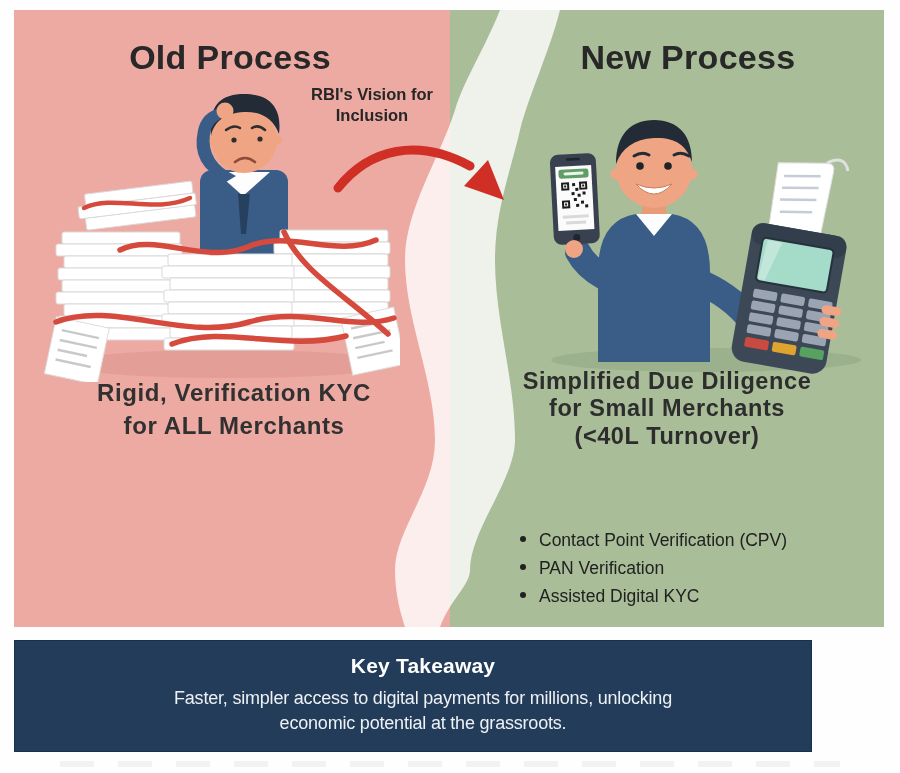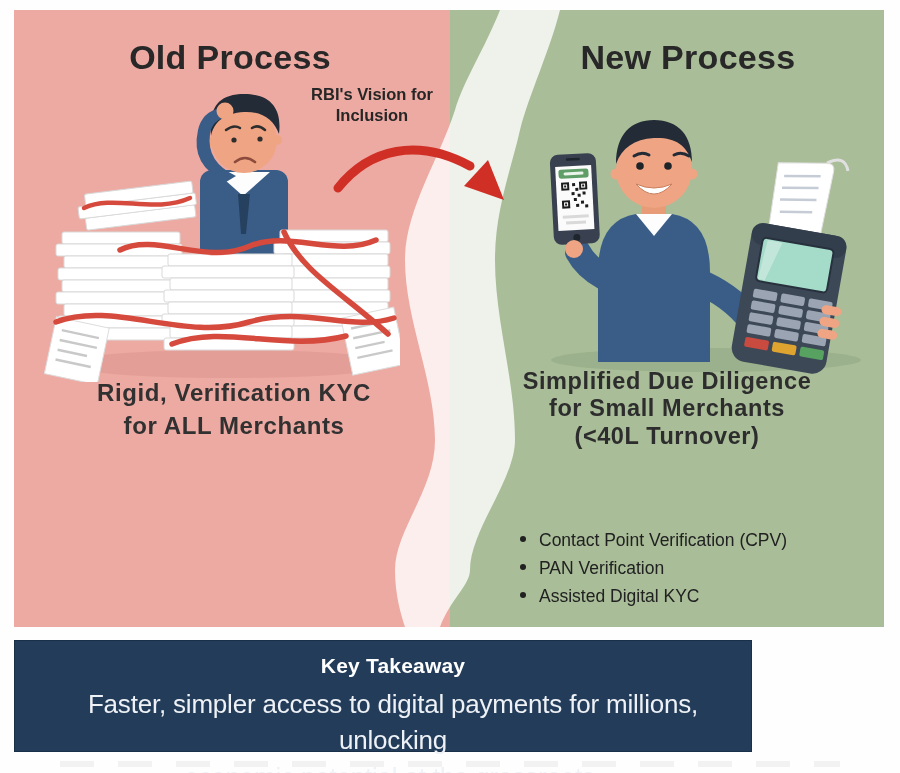--- a/index.html
+++ b/index.html
@@ -31,24 +31,24 @@
   .illus-right{left:472px;top:92px;width:398px;height:272px;}
   .heading-old{position:absolute;left:16px;top:366px;width:408px;text-align:center;
                font-size:24px;font-weight:bold;letter-spacing:.6px;line-height:1.38;color:#313131;}
   .heading-new{position:absolute;left:444px;top:358px;width:418px;text-align:center;
                font-size:23.5px;font-weight:bold;letter-spacing:.6px;line-height:1.17;color:#2d2d2d;}
   .heading-old span,.heading-new span{display:block;}
   .bullets{position:absolute;left:506px;top:488px;width:380px;list-style:none;margin-top:32px;}
   .bullets li{font-size:17.5px;color:#212121;margin-bottom:7px;display:flex;align-items:baseline;}
   .bullets .dot{width:6px;height:6px;border-radius:50%;background:#212121;
                 flex:0 0 6px;margin-right:13px;transform:translateY(-4px);}
-  .takeaway{position:absolute;left:14px;top:640px;width:738px;height:112px;
+  .takeaway{position:absolute;left:14px;top:640px;width:798px;height:112px;
             background:var(--navy);border:1px solid #1a3049;text-align:center;color:#fff;padding-left:20px;}
   .tk-title{margin-top:13px;font-size:21px;font-weight:bold;letter-spacing:.2px;}
-  .tk-body{margin-top:8px;font-size:26px;color:#eef1f5;line-height:1.4;
+  .tk-body{margin-top:8px;font-size:18px;color:#eef1f5;line-height:1.4;
            letter-spacing:-.2px;white-space:pre-line;}
   .peek{position:absolute;left:60px;right:60px;top:761px;height:6px;opacity:.45;
         background:repeating-linear-gradient(90deg,#e3e3e3 0 34px,transparent 34px 58px);}
 </style>
 </head>
 <body>
 
 <div class="page">
 
   <section class="panel">

